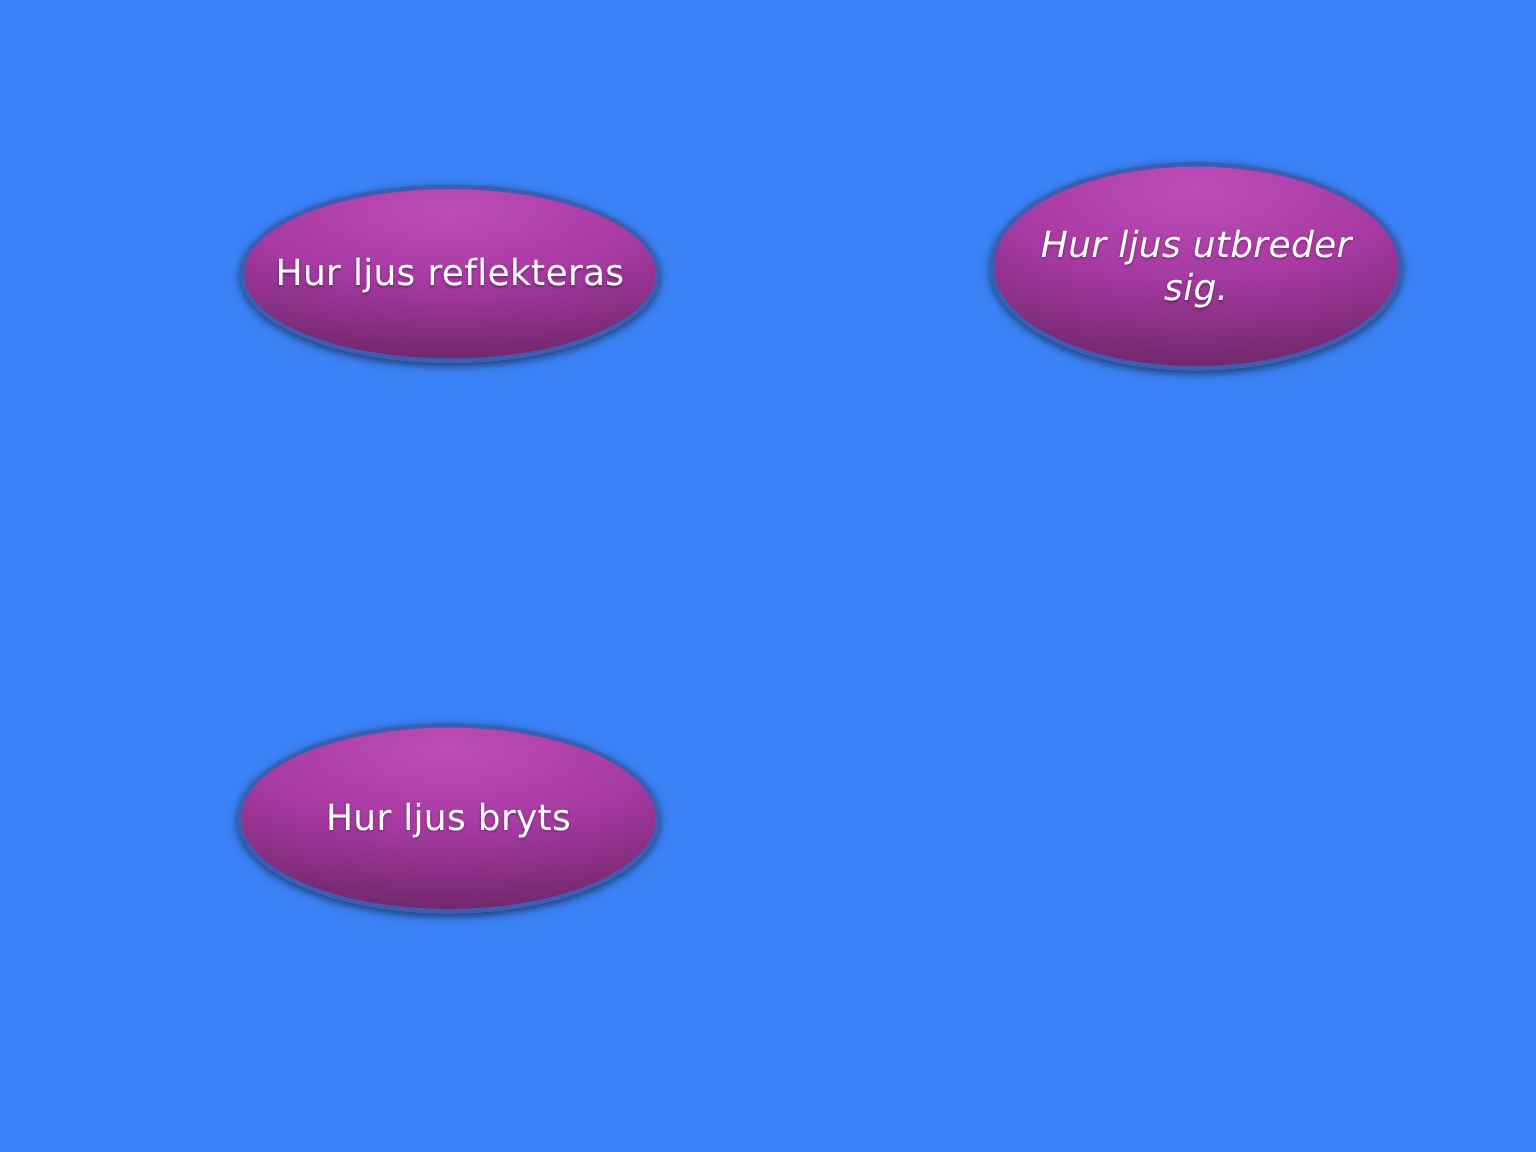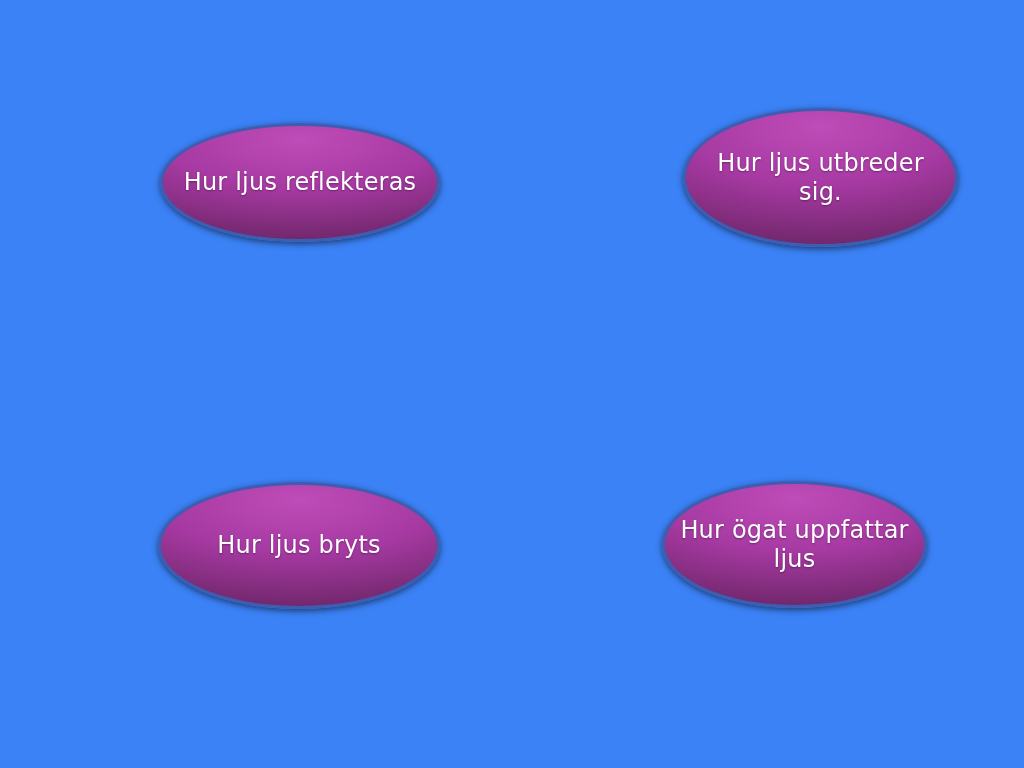--- a/index.html
+++ b/index.html
@@ -44,28 +44,24 @@
 </style>
 </head>
 <body style="background: rgb(0, 0, 0);">
 
 <div class="slide">
 
   <div class="node" style="left: 160px; top: 123px; width: 280px; height: 119px; --fill-top: #bf4cb8; --fill-mid: #a639a2; --fill-bottom: #5e2158; --border: #3f5cb0;">
     <span class="node-label" style="color: rgb(255, 255, 255);">Hur ljus reflekteras</span>
   </div>
 
-  <div class="node" style="left: 683px; top: 108px; width: 275px; height: 139px; --fill-top: #bf4cb8; --fill-mid: #a639a2; --fill-bottom: #5e2158; --border: #3f5cb0;">
+  <div class="node" style="left: 660px; top: 108px; width: 275px; height: 139px; font-style: italic; --fill-top: #bf4cb8; --fill-mid: #a639a2; --fill-bottom: #5e2158; --border: #3f5cb0;">
     <span class="node-label" style="color: rgb(255, 255, 255);">Hur ljus utbreder
 sig.</span>
   </div>
 
 
   <div class="node" style="left: 158px; top: 482px; width: 282px; height: 127px; --fill-top: #bf4cb8; --fill-mid: #a639a2; --fill-bottom: #5e2158; --border: #3f5cb0;">
     <span class="node-label" style="color: rgb(255, 255, 255);">Hur ljus bryts</span>
   </div>
 
-  <div class="node" style="left: 662px; top: 481px; width: 265px; height: 127px; --fill-top: #bf4cb8; --fill-mid: #a639a2; --fill-bottom: #5e2158; --border: #3f5cb0;">
-    <span class="node-label" style="color: rgb(255, 255, 255);">Hur ögat uppfattar
-ljus</span>
-  </div>
 
 </div>
 
 </body></html>

